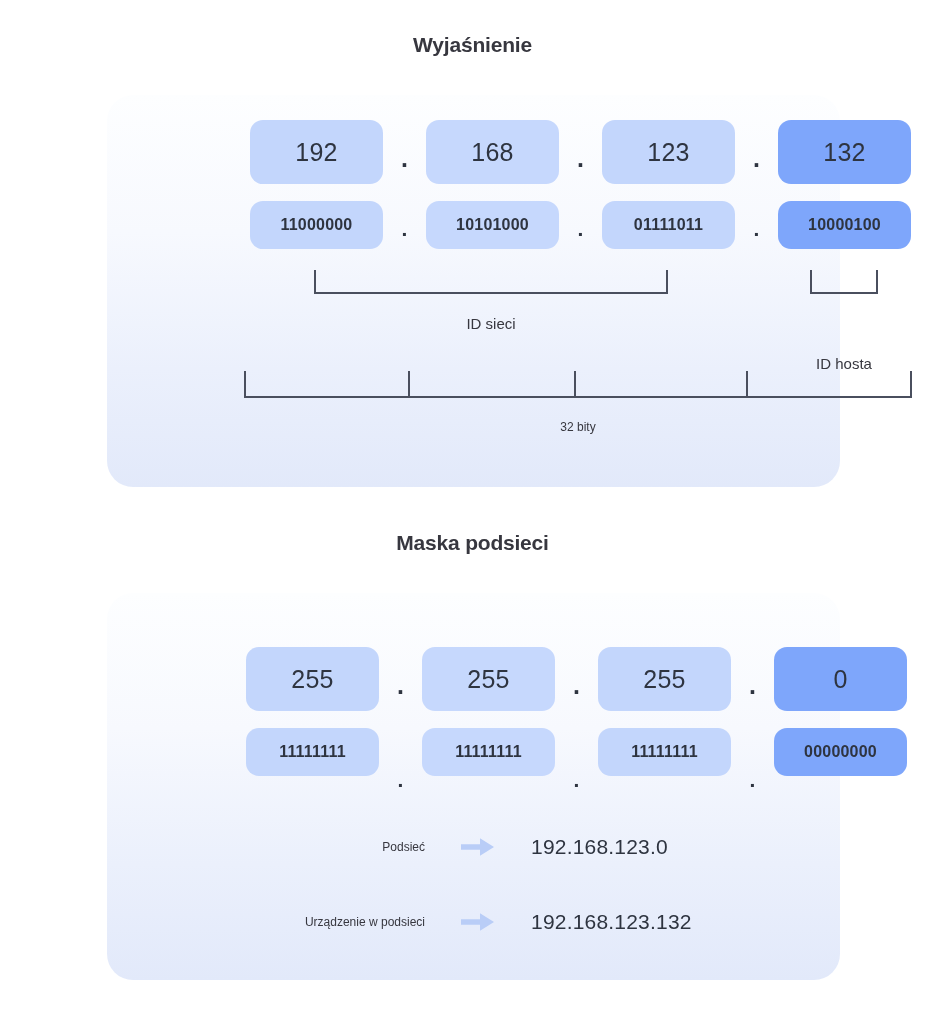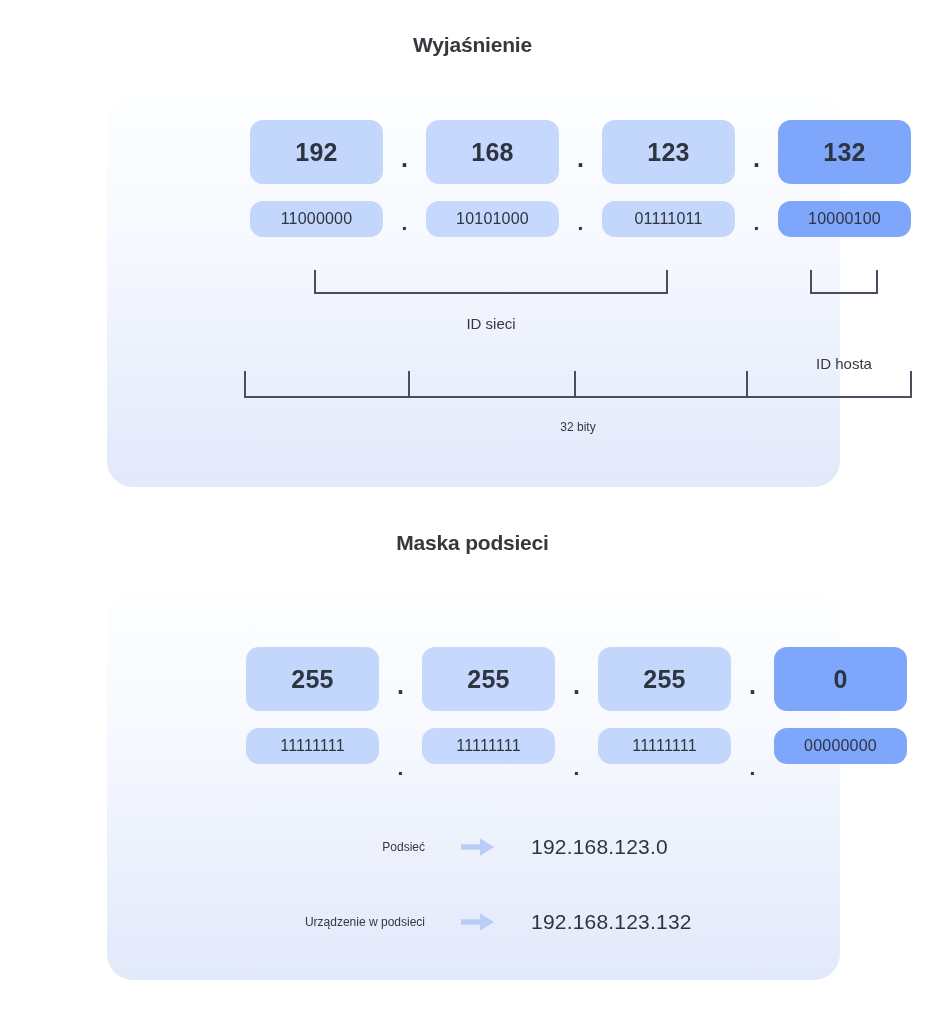--- a/index.html
+++ b/index.html
@@ -61,28 +61,28 @@
     color: #2e3murky;
     color: #2e3440;
   }
   .chip.alt   { background: #c6d8fd; }
   .chip.accent{ background: #7ea6fb; }
 
   .chip-dec {
     width: 133px;
     height: 64px;
     font-size: 25px;
-    font-weight: bold;
+    font-weight: normal;
     letter-spacing: 0.3px;
   }
   .chip-bin {
     width: 133px;
-    height: 36px;
+    height: 48px;
     font-size: 16px;
-    font-weight: normal;
+    font-weight: bold;
     letter-spacing: 0.2px;
   }
 
   .dot {
     width: 43px;
     text-align: center;
     font-size: 25px;
     font-weight: bold;
     color: #2e3440;
     line-height: 0;

